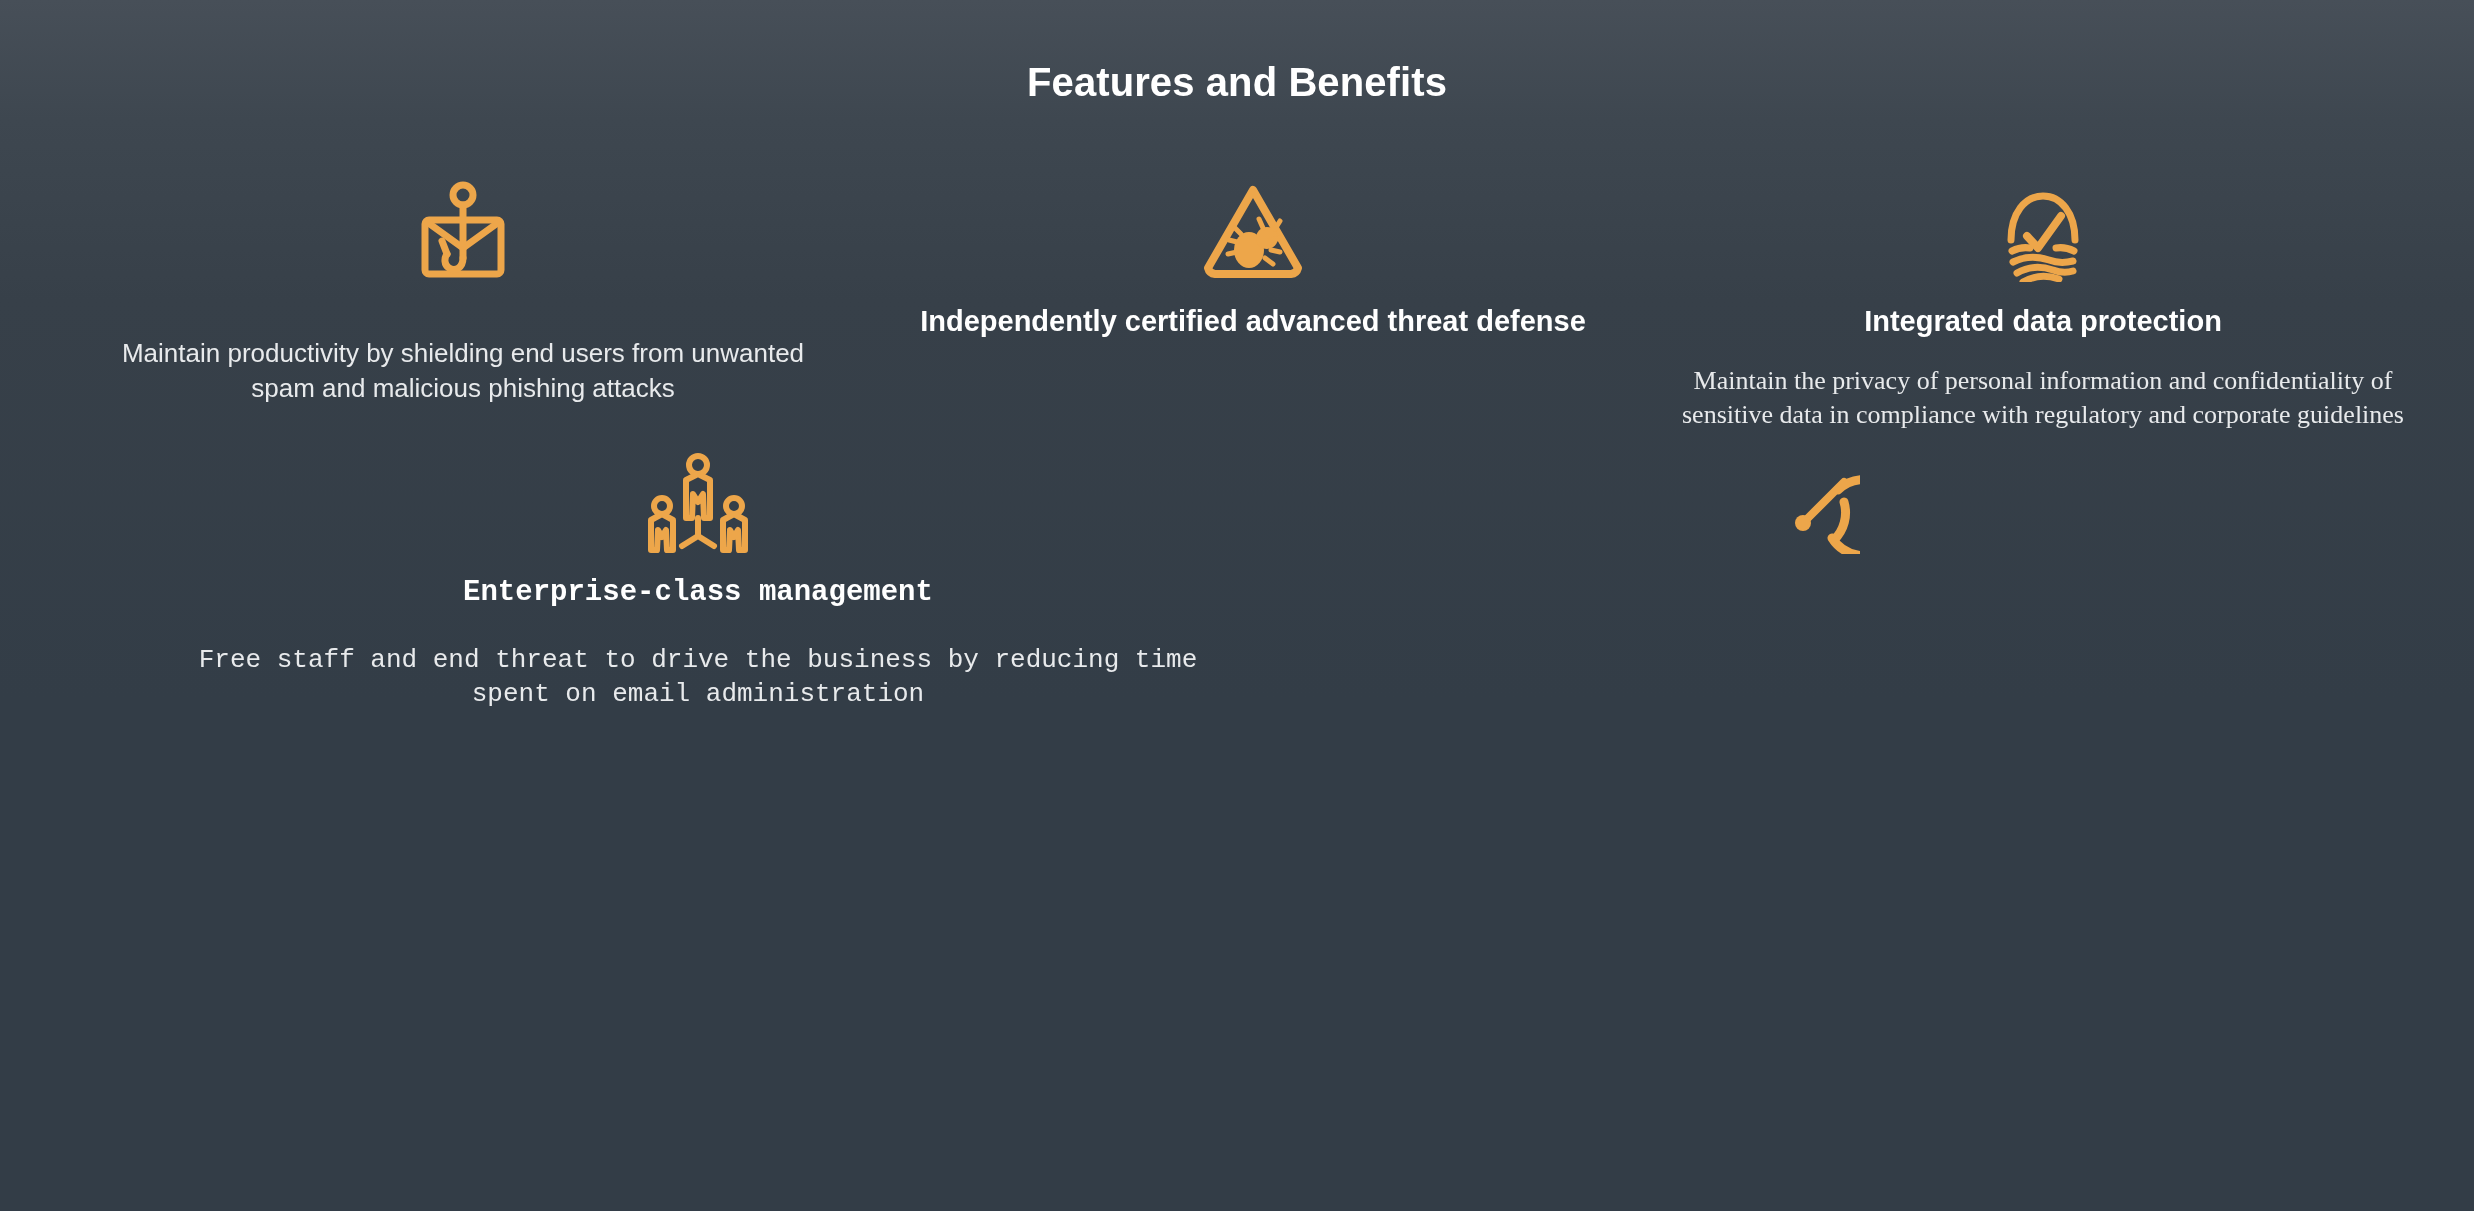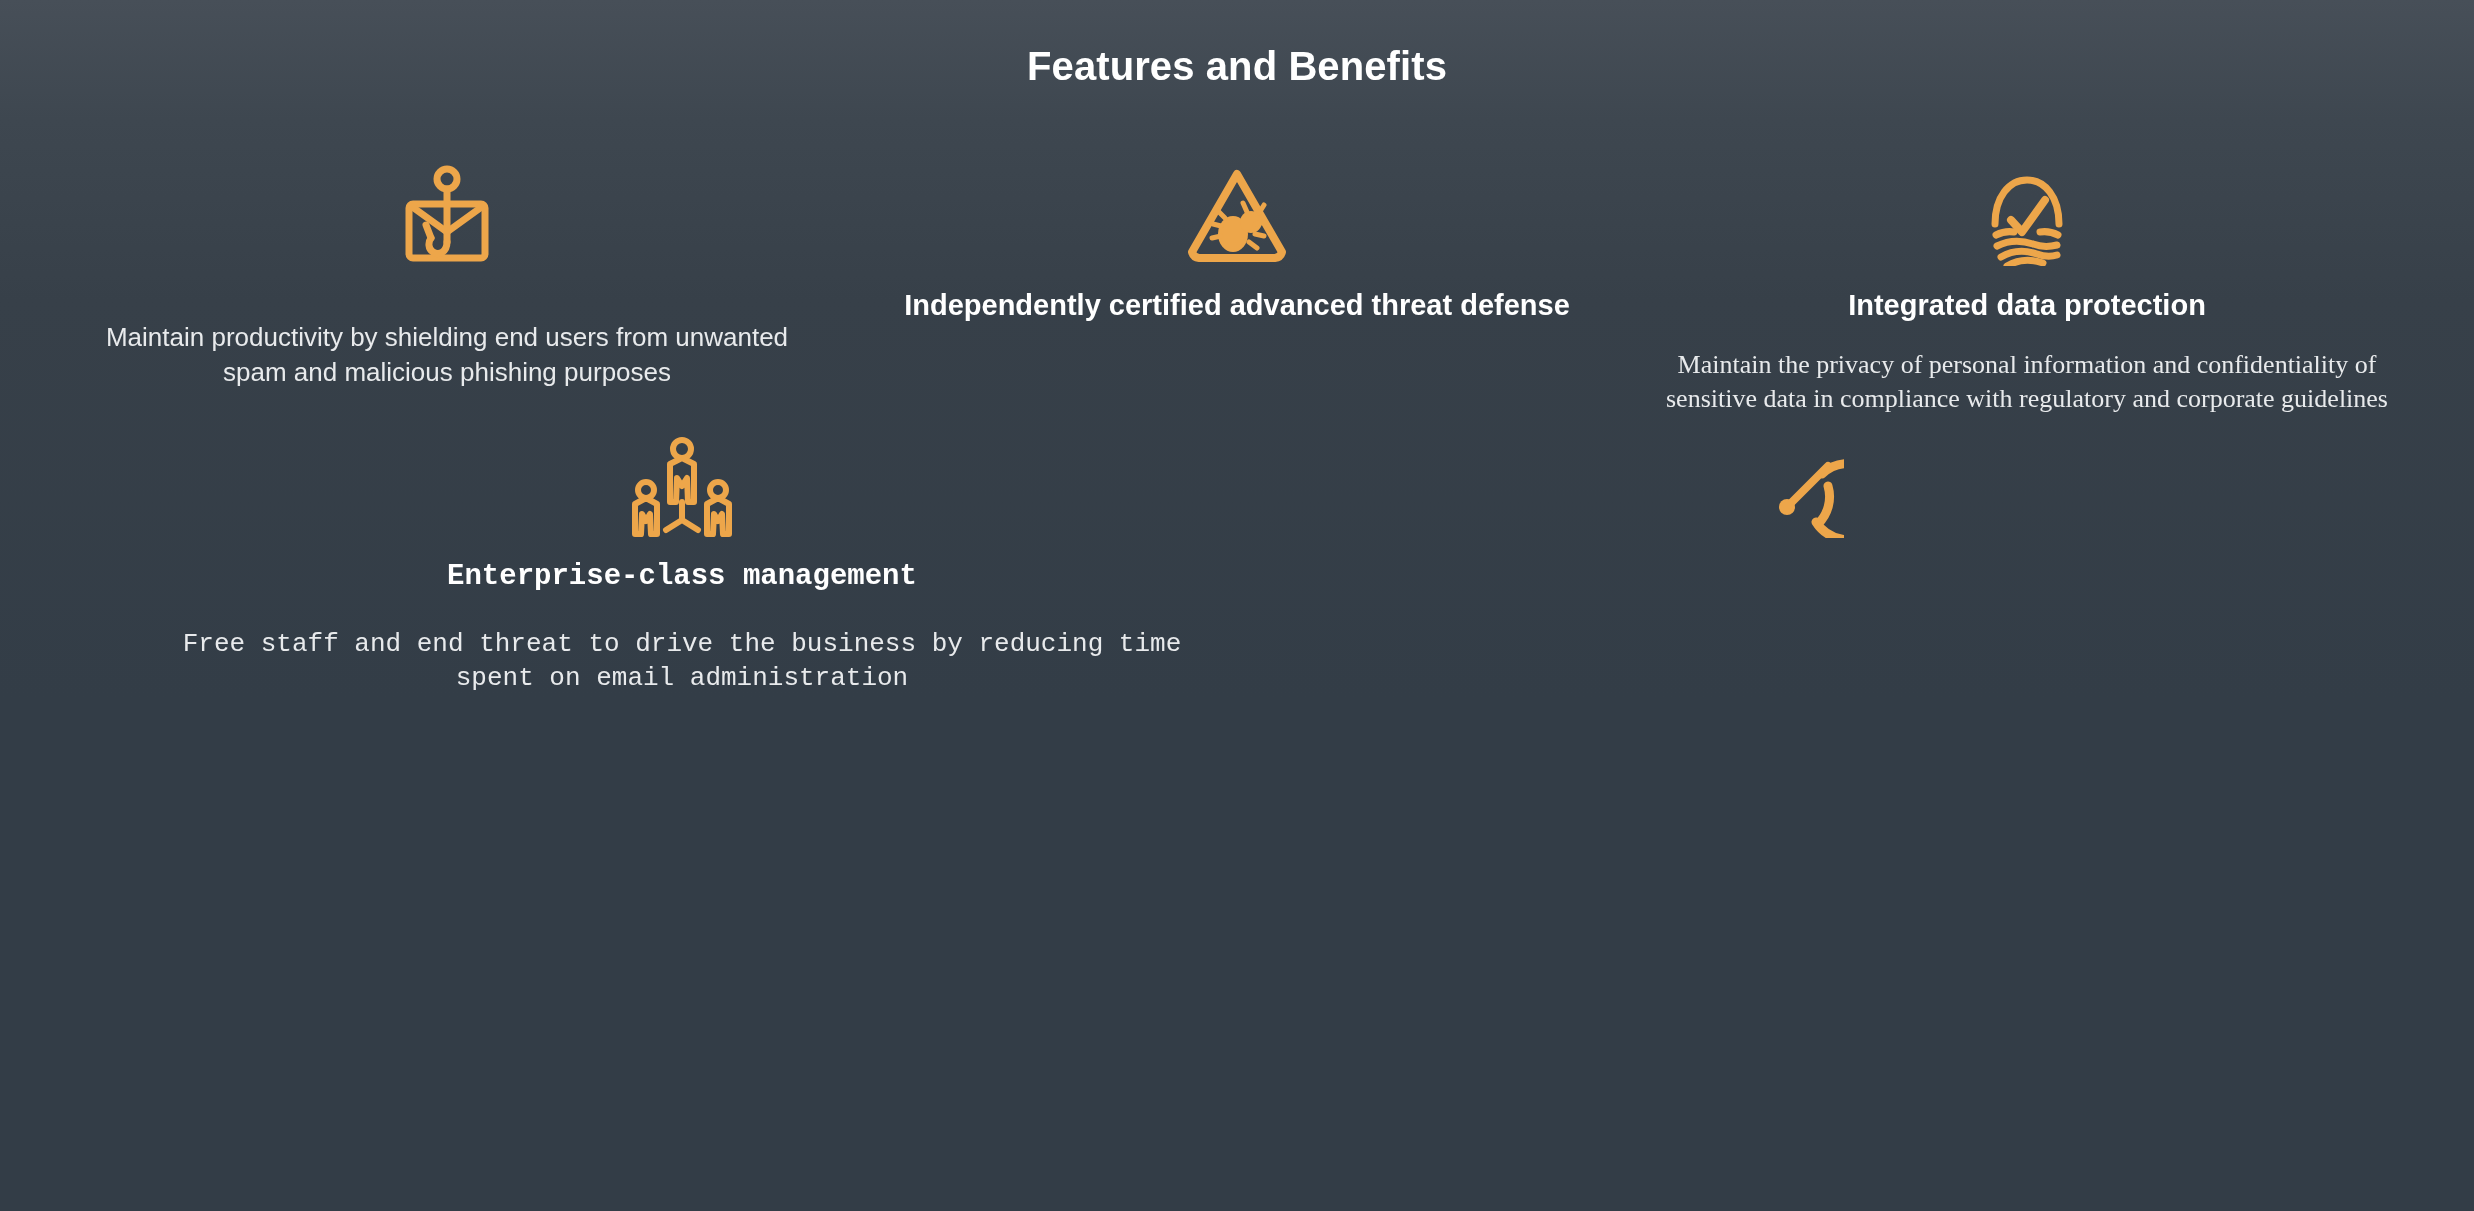--- a/index.html
+++ b/index.html
@@ -19,21 +19,21 @@
                 #333d47 700px,
                 #333d47 1211px);
     color: #ffffff;
     -webkit-font-smoothing: antialiased;
   }
 
   .page {
     position: relative;
     width: 2474px;
     height: 1211px;
-    padding: 0;
+    padding: 16px;
   }
 
   
   .page-title {
     text-align: center;
     font-size: 40px;
     font-weight: bold;
     letter-spacing: 0.1px;
     color: #ffffff;
     padding-top: 44px;
@@ -133,21 +133,21 @@
 
           <rect x="14" y="42" width="76" height="54" rx="4"></rect>
 
           <path d="M16 44 L52 70 L88 44"></path>
 
           <path d="M52 27 L52 80" stroke-width="7"></path>
           <path d="M52 80 C52 90 44 94 38 90 C33 87 33 80 36 76"></path>
           <path d="M36 76 L31 63"></path>
         </svg>
       </div>
-      <div class="card-body">Maintain productivity by shielding end users from unwanted spam and malicious phishing purposes</div>
+      <div class="card-body">Maintain productivity by shielding end users from unwanted spam and malicious phishing attacks</div>
     </div>
 
     <div class="card card-c2">
       <div class="icon-wrap">
         <svg width="104" height="104" viewBox="0 0 104 104" fill="none">
 
           <path d="M52 12 L97 90 A8 8 0 0 1 90 96 L14 96 A8 8 0 0 1 7 90 Z" stroke="#eda64a" stroke-width="8" stroke-linejoin="round"></path>
 
           <g stroke="#eda64a" stroke-width="5" stroke-linecap="round" fill="#eda64a">
             <ellipse cx="48" cy="72" rx="15" ry="18" fill="#eda64a" stroke="none"></ellipse>

